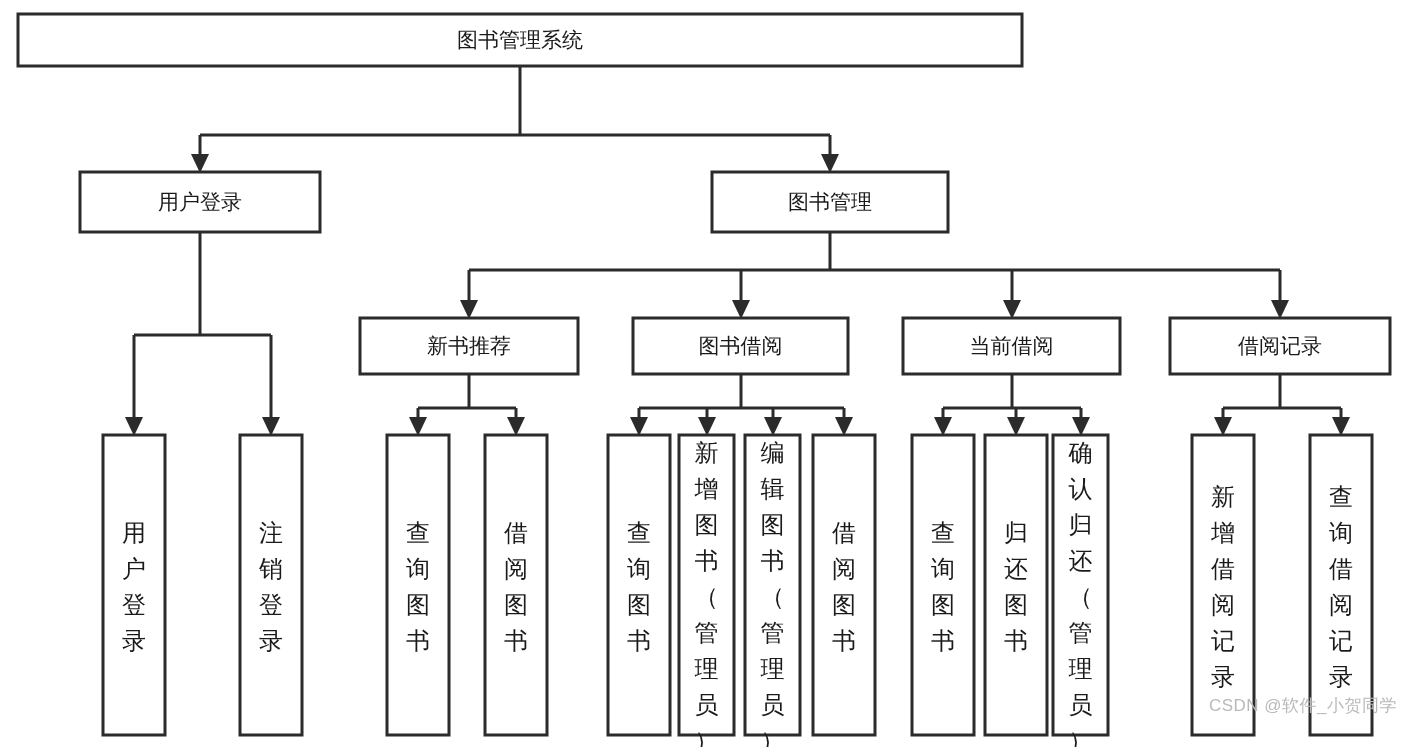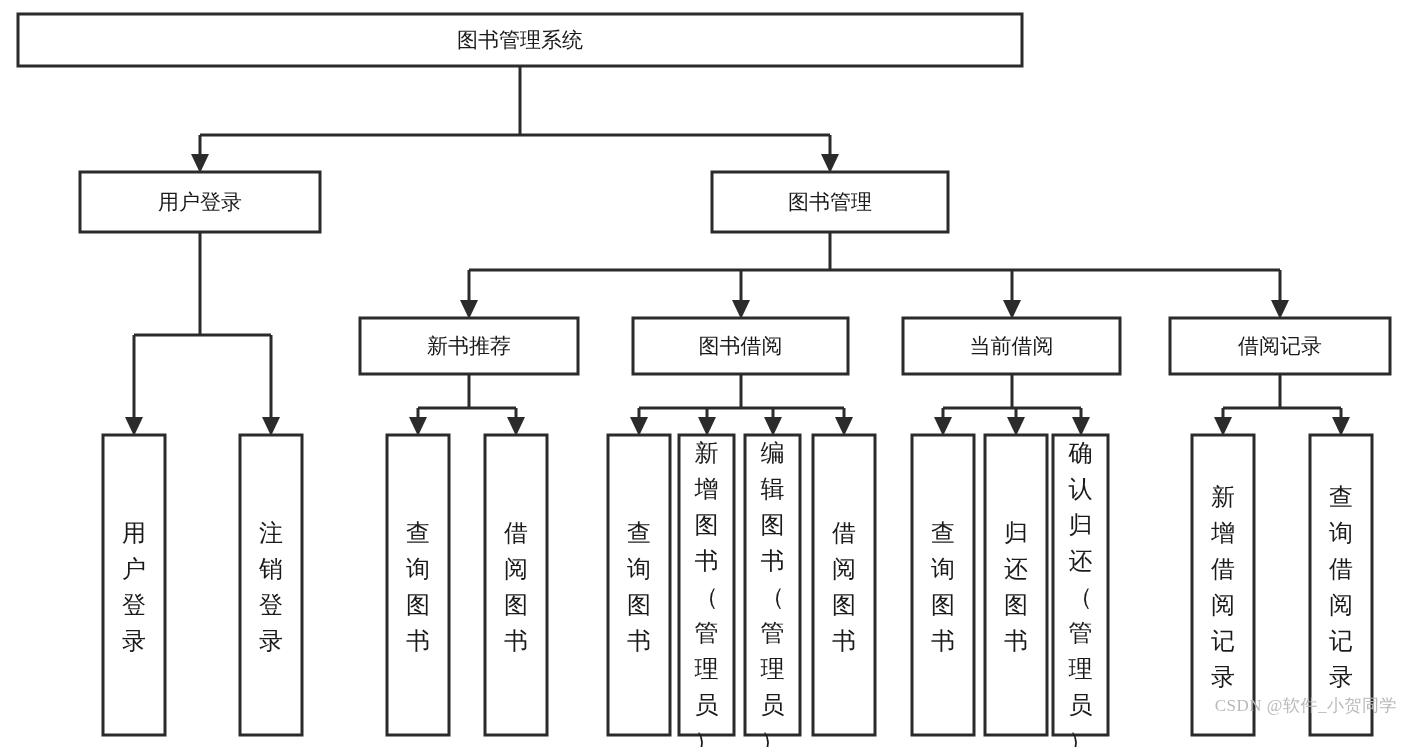--- a/index.html
+++ b/index.html
@@ -51,21 +51,21 @@
     fill: none;
   }
   .arrow-head {
     fill: #2b2b2b;
     stroke: none;
   }
   .watermark-text {
     position: absolute;
     right: 8px;
     bottom: 6px;
-    font-family: Liberation Serif, serif;
+    font-family: Liberation Sans, sans-serif;
     font-size: 17px;
     color: #b9b9b9;
     letter-spacing: 0.5px;
     white-space: nowrap;
     user-select: none;
   }
 </style>
 </head>
 <body>
 

